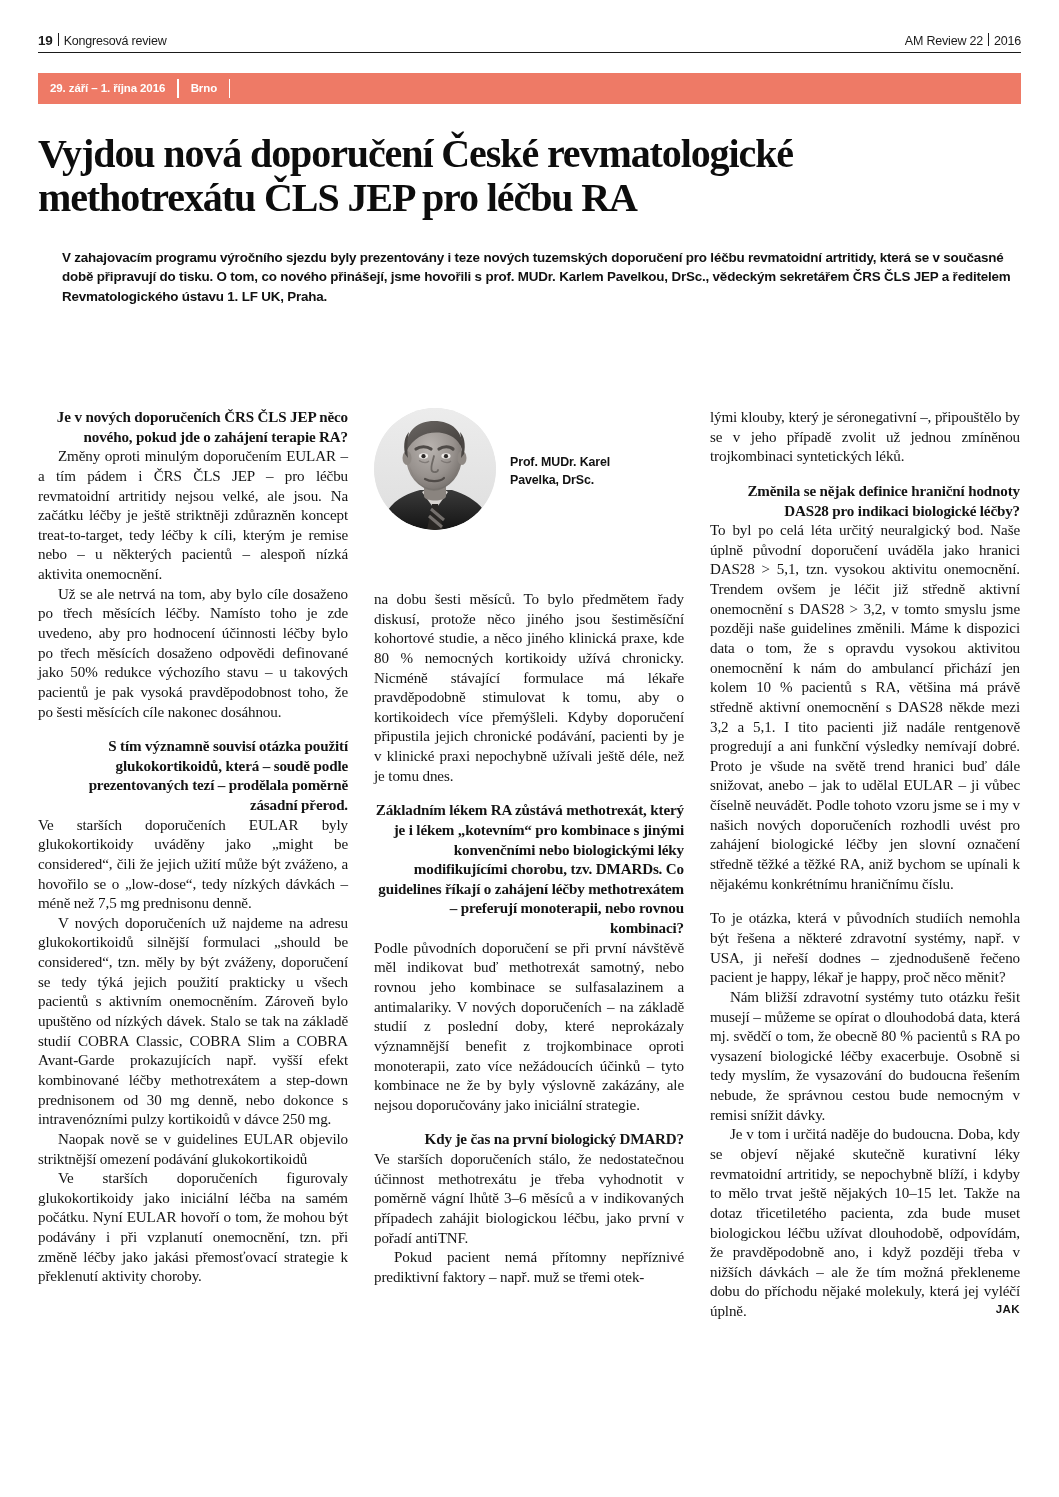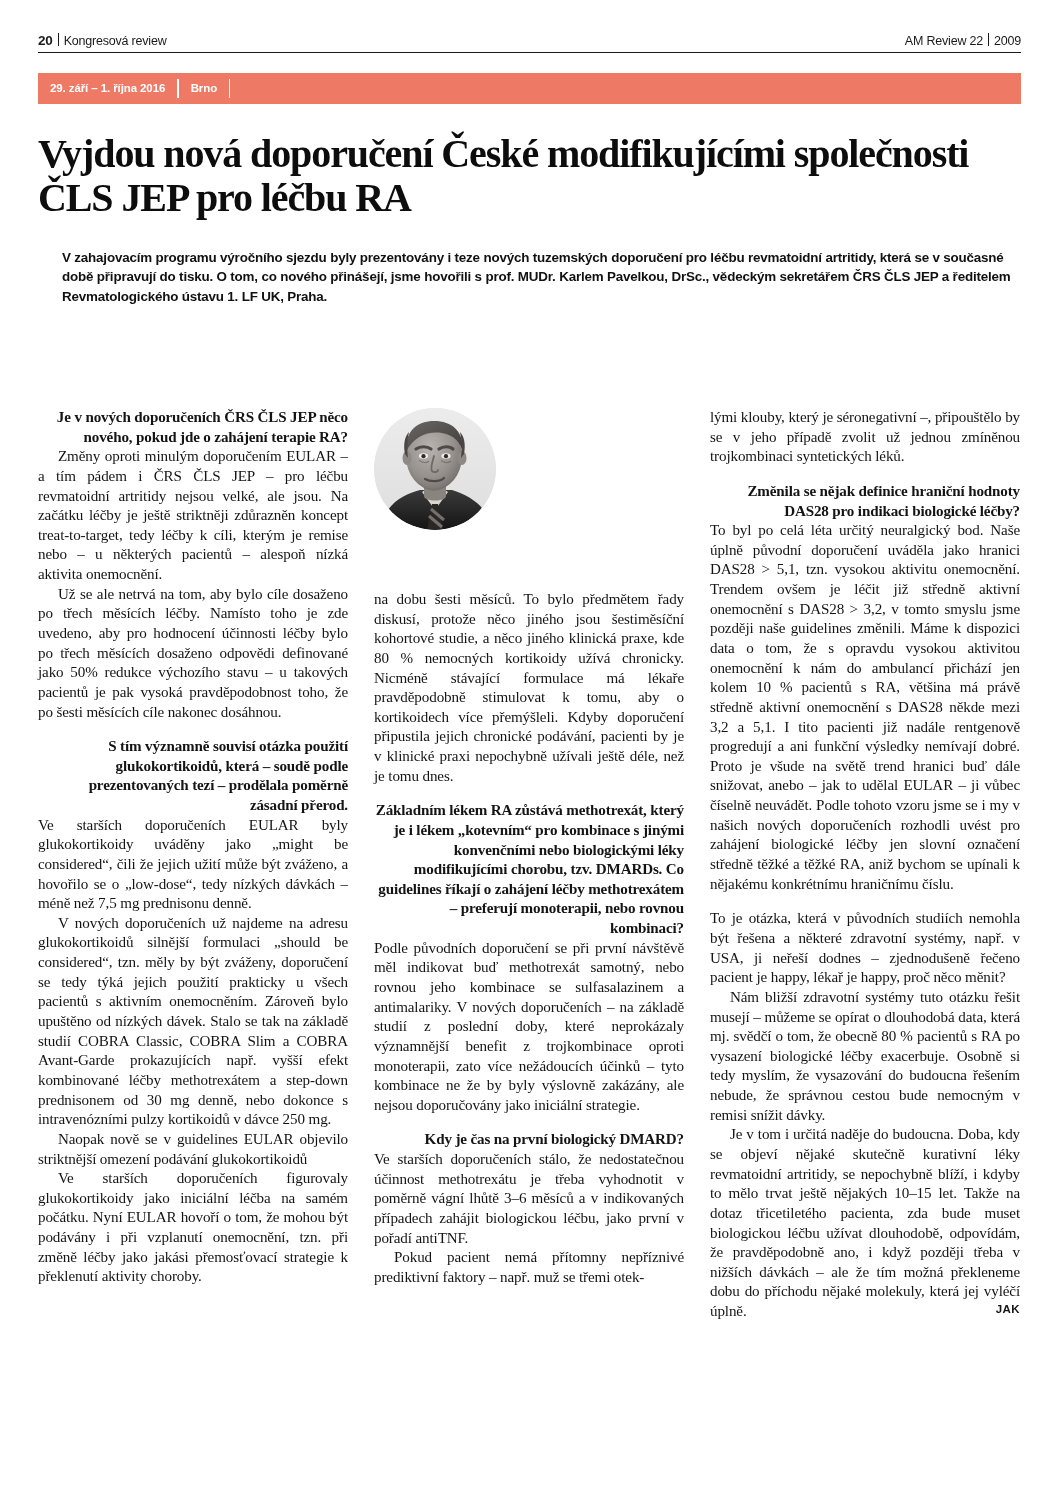--- a/index.html
+++ b/index.html
@@ -204,41 +204,41 @@
     margin-left: 8px;
   }
 </style>
 </head>
 <body>
 
 <div class="page">
 
   <div class="runhead">
     <div class="runhead-left">
-      <span class="rh-page-no">20</span>
+      <span class="rh-page-no">19</span>
       <span class="rh-rule"></span>
       <span>Kongresová review</span>
     </div>
     <div class="runhead-right">
       <span>AM Review 22</span>
       <span class="rh-sep"></span>
-      <span>2009</span>
+      <span>2016</span>
     </div>
   </div>
   <div class="runhead-rule"></div>
 
 
   <div class="meta-band">
     <span class="meta-cell">29. září – 1. října 2016</span>
     <span class="meta-div"></span>
     <span class="meta-cell">Brno</span>
     <span class="meta-div"></span>
   </div>
 
-  <h1 class="headline">Vyjdou nová doporučení České modifikujícími společnosti ČLS JEP pro léčbu RA</h1>
+  <h1 class="headline">Vyjdou nová doporučení České revmatologické methotrexátu ČLS JEP pro léčbu RA</h1>
 
   <div class="perex">V zahajovacím programu výročního sjezdu byly prezentovány i teze nových tuzemských doporučení pro léčbu revmatoidní artritidy, která se v současné době připravují do tisku. O tom, co nového přinášejí, jsme hovořili s prof. MUDr. Karlem Pavelkou, DrSc., vědeckým sekretářem ČRS ČLS JEP a ředitelem Revmatologického ústavu 1. LF UK, Praha.</div>
 
   <div class="columns">
     <div class="col" id="col-left">
         <p class="q">Je v nových doporučeních ČRS ČLS JEP něco nového, pokud jde o zahájení terapie RA?</p>
         <p class="indent">Změny oproti minulým doporučením EULAR – a tím pádem i ČRS ČLS JEP – pro léčbu revmatoidní artritidy nejsou velké, ale jsou. Na začátku léčby je ještě striktněji zdůrazněn koncept treat-to-target, tedy léčby k cíli, kterým je remise nebo – u některých pacientů – alespoň nízká aktivita onemocnění.</p>
         <p class="indent">Už se ale netrvá na tom, aby bylo cíle dosaženo po třech měsících léčby. Namísto toho je zde uvedeno, aby pro hodnocení účinnosti léčby bylo po třech měsících dosaženo odpovědi definované jako 50% redukce výchozího stavu – u takových pacientů je pak vysoká pravděpodobnost toho, že po šesti měsících cíle nakonec dosáhnou.</p>
         <div class="gap"></div>
         <p class="q">S tím významně souvisí otázka použití glukokortikoidů, která – soudě podle prezentovaných tezí – prodělala poměrně zásadní přerod.</p>
@@ -306,20 +306,24 @@
     <path d="M67 52.5 C71 55 75 55 77 53" stroke="#6f6a66" stroke-width="1.3" fill="none" opacity="0.7"></path>
 
     <path d="M60 48 C58 56 56 60 58 63 C60 65 64 64 64 62" stroke="#6e6965" stroke-width="1.8" fill="none" stroke-linecap="round"></path>
 
     <path d="M51 71 C56 74 66 74 70 70" stroke="#4f4a47" stroke-width="2.2" fill="none" stroke-linecap="round"></path>
 
     <path d="M36 58 C38 70 46 80 60 81 C74 80 82 70 84 58 C80 74 72 82 60 83 C48 82 40 74 36 58 Z" fill="#6f6a66" opacity="0.45"></path>
   </g>
 </svg>
           </div>
+          <div class="portrait-caption">
+            <div>Prof. MUDr. Karel</div>
+            <div>Pavelka, DrSc.</div>
+          </div>
         </div>
         <p>na dobu šesti měsíců. To bylo předmětem řady diskusí, protože něco jiného jsou šestiměsíční kohortové studie, a něco jiného klinická praxe, kde 80 % nemocných kortikoidy užívá chronicky. Nicméně stávající formulace má lékaře pravděpodobně stimulovat k tomu, aby o kortikoidech více přemýšleli. Kdyby doporučení připustila jejich chronické podávání, pacienti by je v klinické praxi nepochybně užívali ještě déle, než je tomu dnes.</p>
         <div class="gap"></div>
         <p class="q">Základním lékem RA zůstává methotrexát, který je i lékem „kotevním“ pro kombinace s jinými konvenčními nebo biologickými léky modifikujícími chorobu, tzv. DMARDs. Co guidelines říkají o zahájení léčby methotrexátem – preferují monoterapii, nebo rovnou kombinaci?</p>
         <p>Podle původních doporučení se při první návštěvě měl indikovat buď methotrexát samotný, nebo rovnou jeho kombinace se sulfasalazinem a antimalariky. V nových doporučeních – na základě studií z poslední doby, které neprokázaly významnější benefit z trojkombinace oproti monoterapii, zato více nežádoucích účinků – tyto kombinace ne že by byly výslovně zakázány, ale nejsou doporučovány jako iniciální strategie.</p>
         <div class="gap"></div>
         <p class="q">Kdy je čas na první biologický DMARD?</p>
         <p>Ve starších doporučeních stálo, že nedostatečnou účinnost methotrexátu je třeba vyhodnotit v poměrně vágní lhůtě 3–6 měsíců a v indikovaných případech zahájit biologickou léčbu, jako první v pořadí antiTNF.</p>
         <p class="indent">Pokud pacient nemá přítomny nepříznivé prediktivní faktory – např. muž se třemi otek-</p>
       </div>

